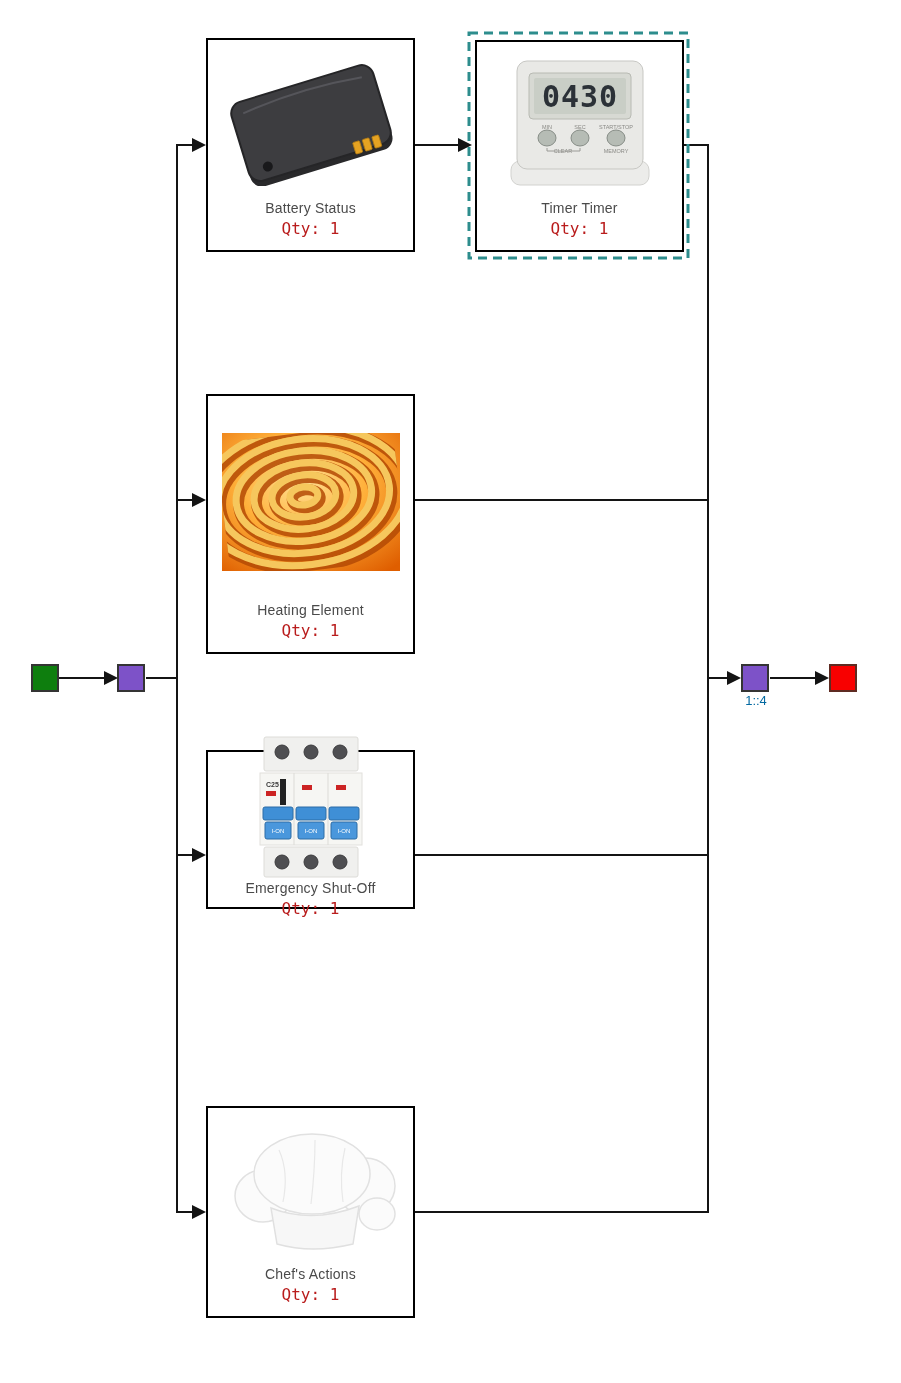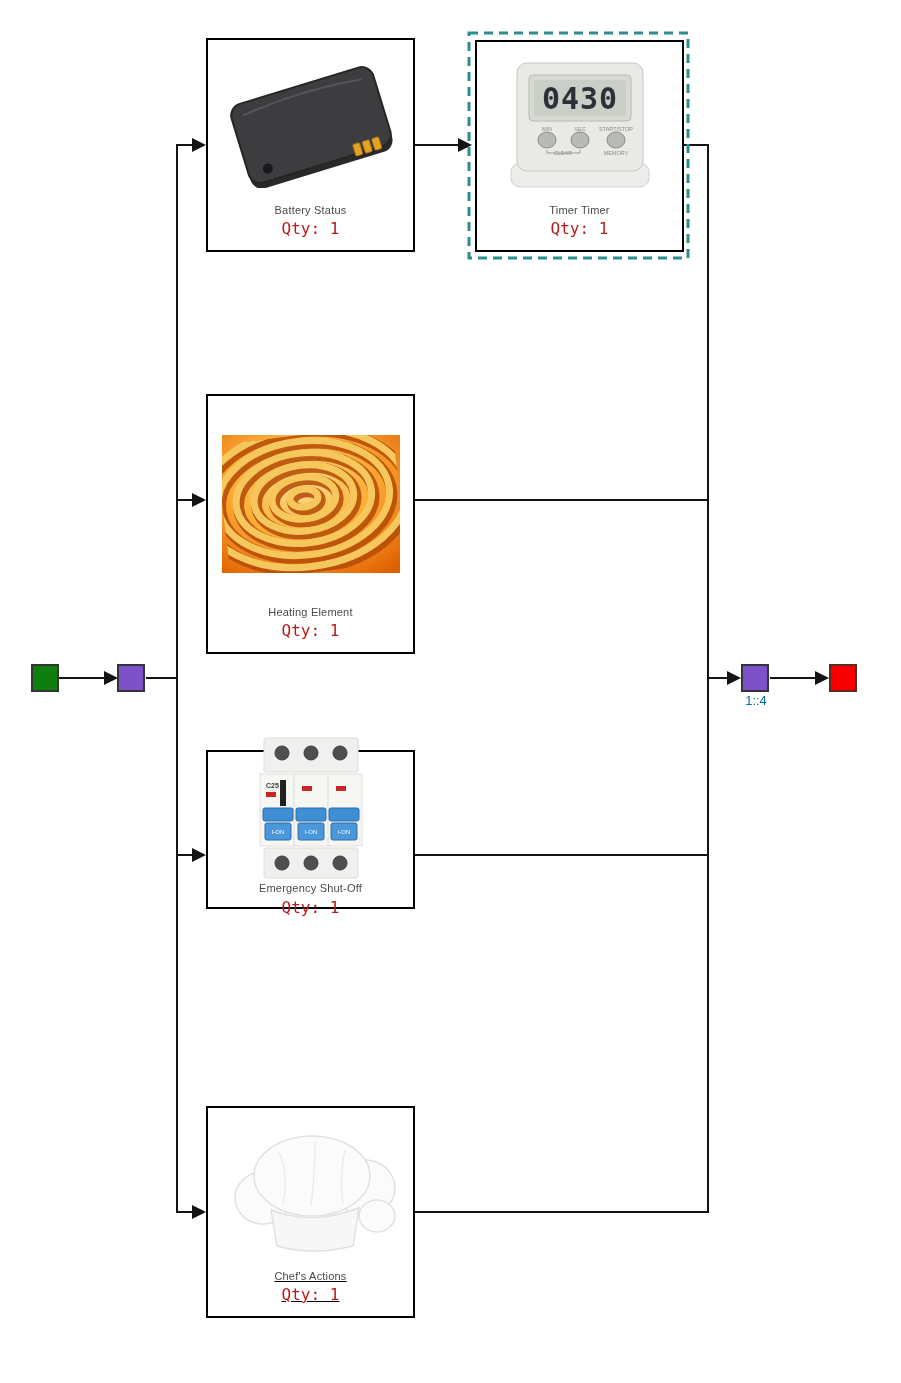--- a/index.html
+++ b/index.html
@@ -15,21 +15,21 @@
   }
   .node { position:absolute; width:28px; height:28px; box-sizing:border-box; border:2px solid #343434; }
   .node.end { border-color:#5e2b22; }
   .join-label { position:absolute; left:726px; top:693px; width:60px; text-align:center;
     font-size:13px; color:#0369a1; }
   .block {
     position:absolute; width:209px; box-sizing:border-box; background:#ffffff;
     border:2px solid #000000; display:flex; flex-direction:column; align-items:center;justify-content:center;
   }
   .block-img { flex:1 1 auto; width:100%; display:flex; align-items:center; justify-content:center; padding-top:6px; }
-  .block-label { font-size:11px; color:#4a4a4a; letter-spacing:.2px; line-height:1.1; }
+  .block-label { font-size:14px; color:#4a4a4a; letter-spacing:.2px; line-height:1.1; }
   .block-qty { font-family:"DejaVu Sans Mono", monospace; font-size:16px; color:#b91c1c;
     margin-top:3px; padding-bottom:12px; }
   .selection-rect { position:absolute; left:467px; top:31px; pointer-events:none; }
 </style>
 </head>
 <body>
 
 <div id="canvas">
 
   <div class="wire" style="left:59px;top:677px;width:46px;height:2px;"></div>
@@ -201,21 +201,21 @@
           <circle cx="32" cy="127" r="7"></circle>
             <circle cx="61" cy="127" r="7"></circle>
             <circle cx="90" cy="127" r="7"></circle>
         </g>
       </svg>
     </div>
     <div class="block-label">Emergency Shut-Off</div>
     <div class="block-qty">Qty: 1</div>
   </div>
 
-  <div class="block" style="left:206px;top:1106px;height:212px;text-decoration:underline;">
+  <div class="block" style="left:206px;top:1106px;height:212px;">
     <div class="block-img">
       <svg width="184" height="132" viewBox="0 0 184 132">
         <g fill="#fbfbfb" stroke="#e1e1e1" stroke-width="1.5">
           <ellipse cx="44" cy="72" rx="28" ry="26"></ellipse>
           <ellipse cx="146" cy="62" rx="30" ry="28"></ellipse>
           <ellipse cx="158" cy="90" rx="18" ry="16"></ellipse>
           <ellipse cx="93" cy="50" rx="58" ry="40"></ellipse>
         </g>
         <g fill="none" stroke="#e8e8e8" stroke-width="1.2">
           <path d="M60,26 Q70,48 64,78"></path>

